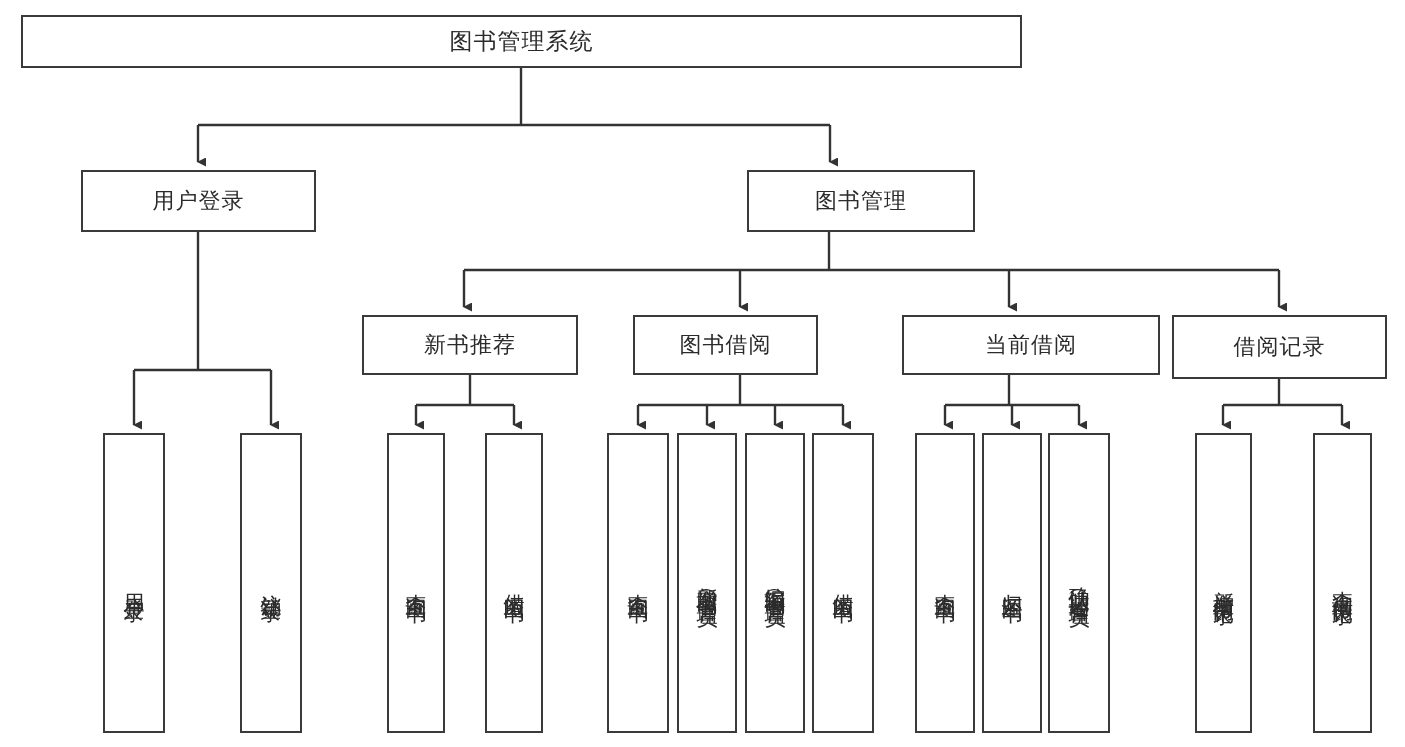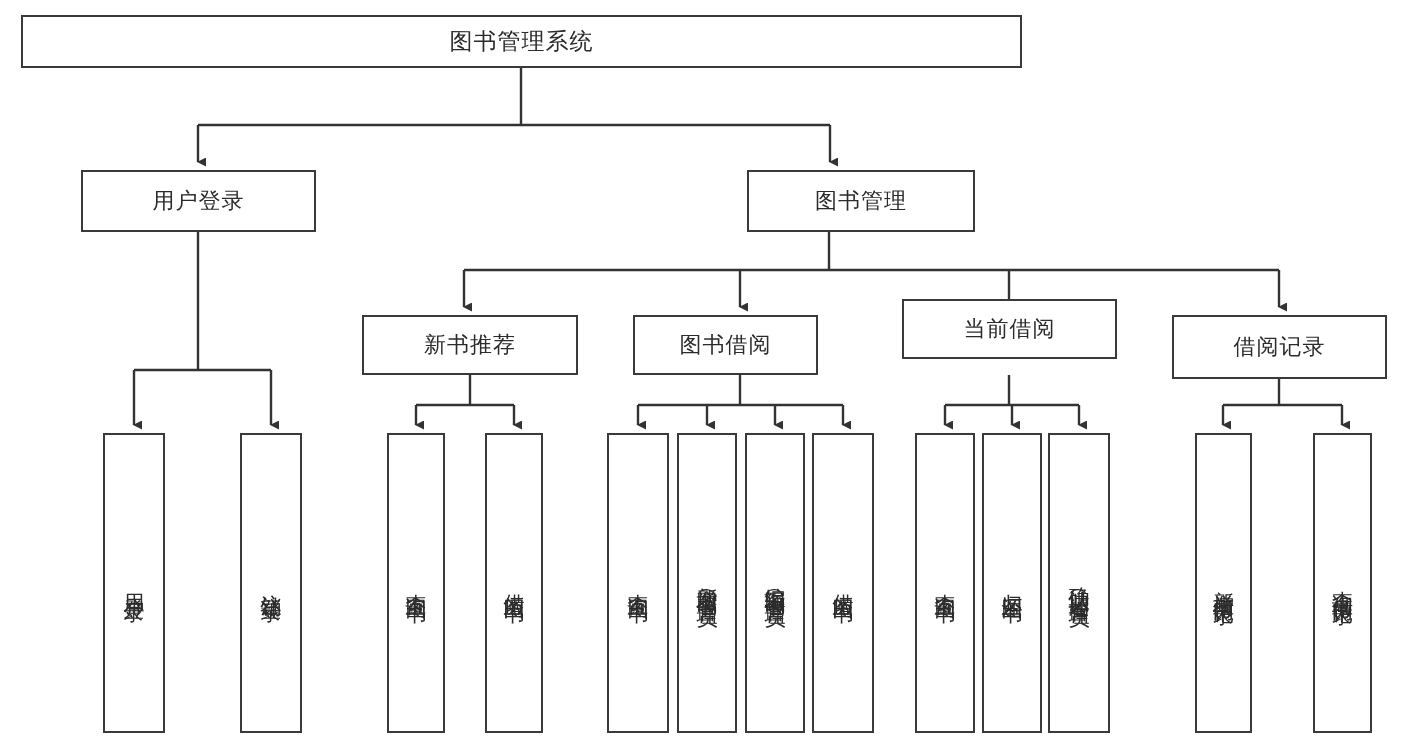--- a/index.html
+++ b/index.html
@@ -135,21 +135,21 @@
   <div class="node node-h" style="left:711px; top:170px; width:228px; height:62px;margin-left:36px;">
     <span>图书管理</span>
   </div>
 
   <div class="node node-h" style="left:362px; top:315px; width:216px; height:60px;">
     <span>新书推荐</span>
   </div>
   <div class="node node-h" style="left:633px; top:315px; width:185px; height:60px;">
     <span>图书借阅</span>
   </div>
-  <div class="node node-h" style="left:902px; top:299px; width:215px; height:60px;">
+  <div class="node node-h" style="left:902px; top:315px; width:258px; height:60px;">
     <span>当前借阅</span>
   </div>
   <div class="node node-h" style="left:1172px; top:315px; width:215px; height:64px;">
     <span>借阅记录</span>
   </div>
 
   <div class="node node-v" style="left:103px; top:433px; width:62px; height:300px;">
     <span>用户登录</span>
   </div>
   <div class="node node-v" style="left:240px; top:433px; width:62px; height:300px;">

